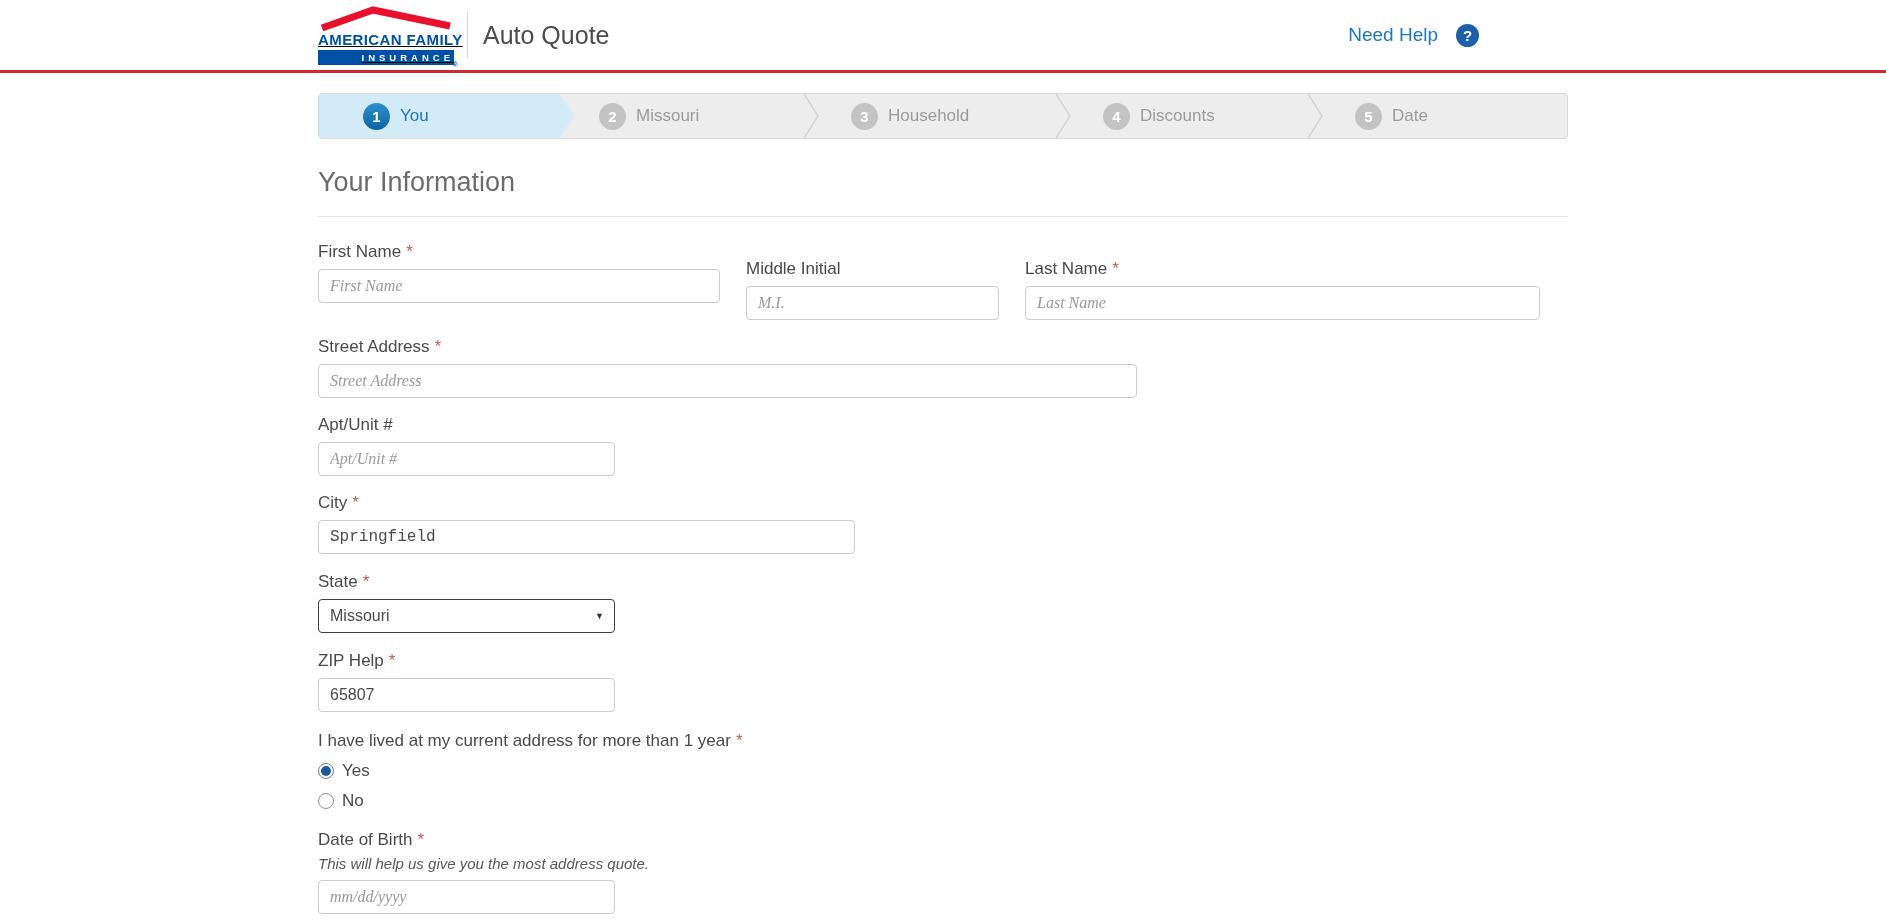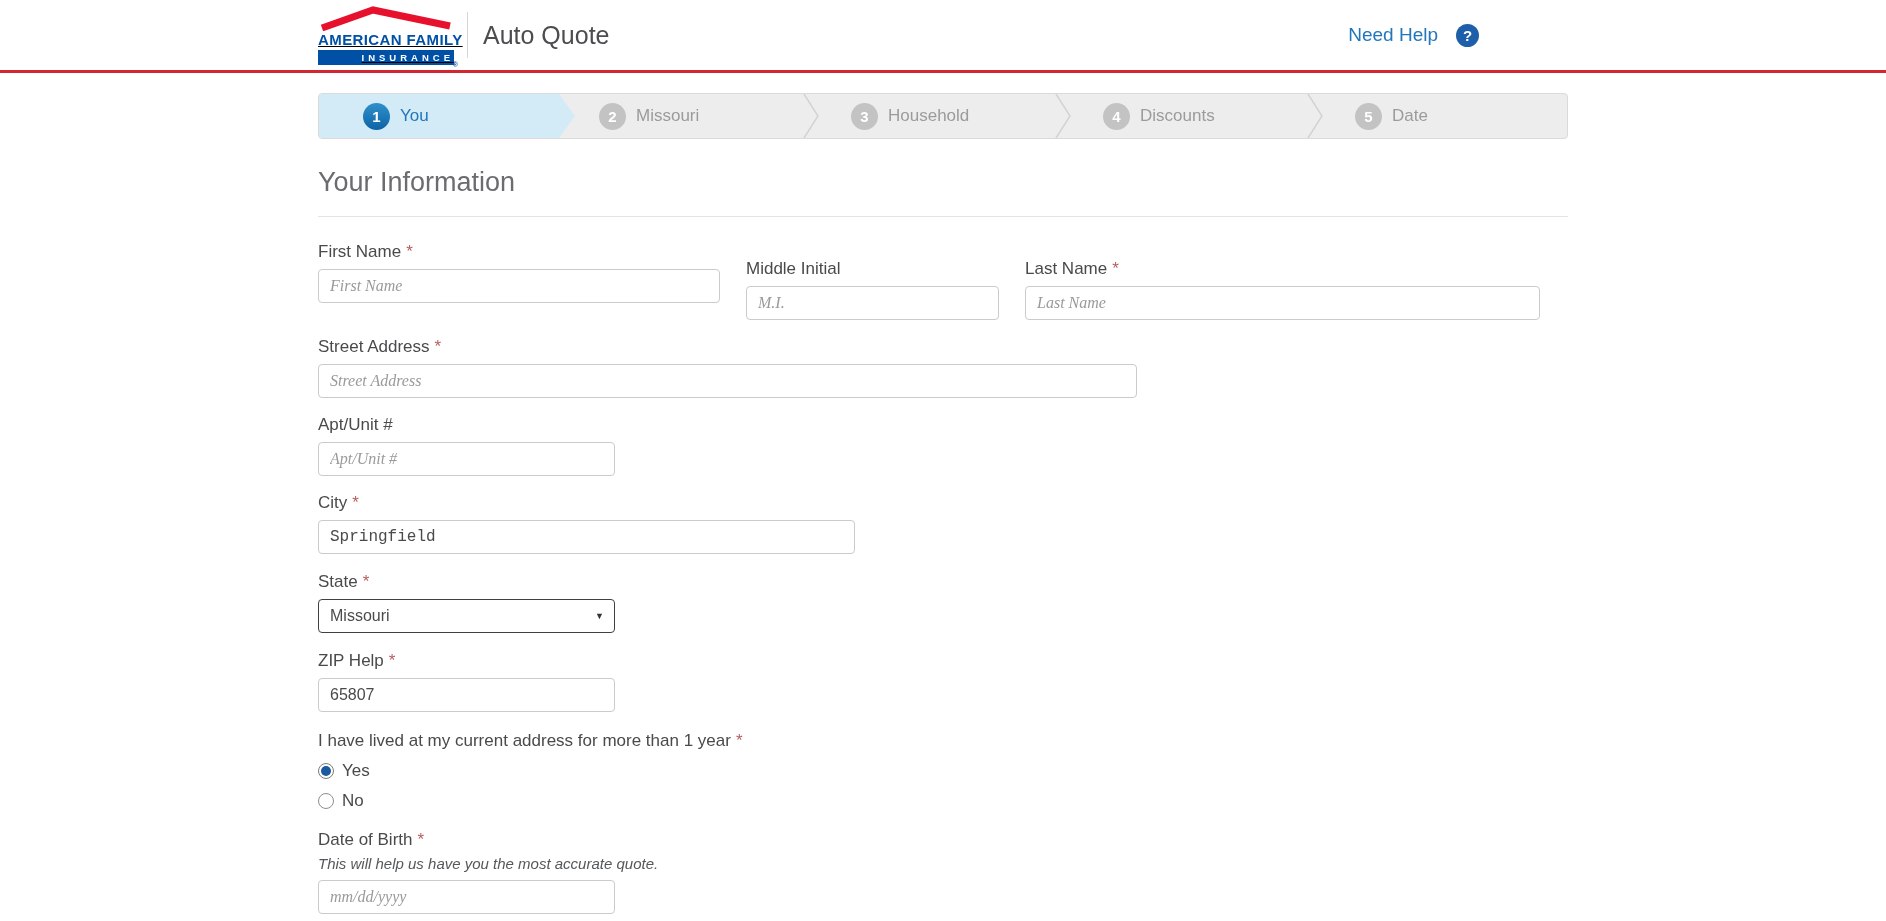--- a/index.html
+++ b/index.html
@@ -180,18 +180,18 @@
         <span class="radio-label">Yes</span>
       </div>
       <div class="radio-row">
         <span class="radio"></span>
         <span class="radio-label">No</span>
       </div>
     </div>
 
     <div class="field mt-19">
       <label class="flabel"><span>Date of Birth</span><span class="req">*</span></label>
-      <div class="helper">This will help us have you the most accurate quote.</div>
+      <div class="helper">This will help us give you the most address quote.</div>
       <input class="tinput w-small" type="text" placeholder="mm/dd/yyyy" style="">
     </div>
 
   </div>
 </div>
 
 </body></html>

